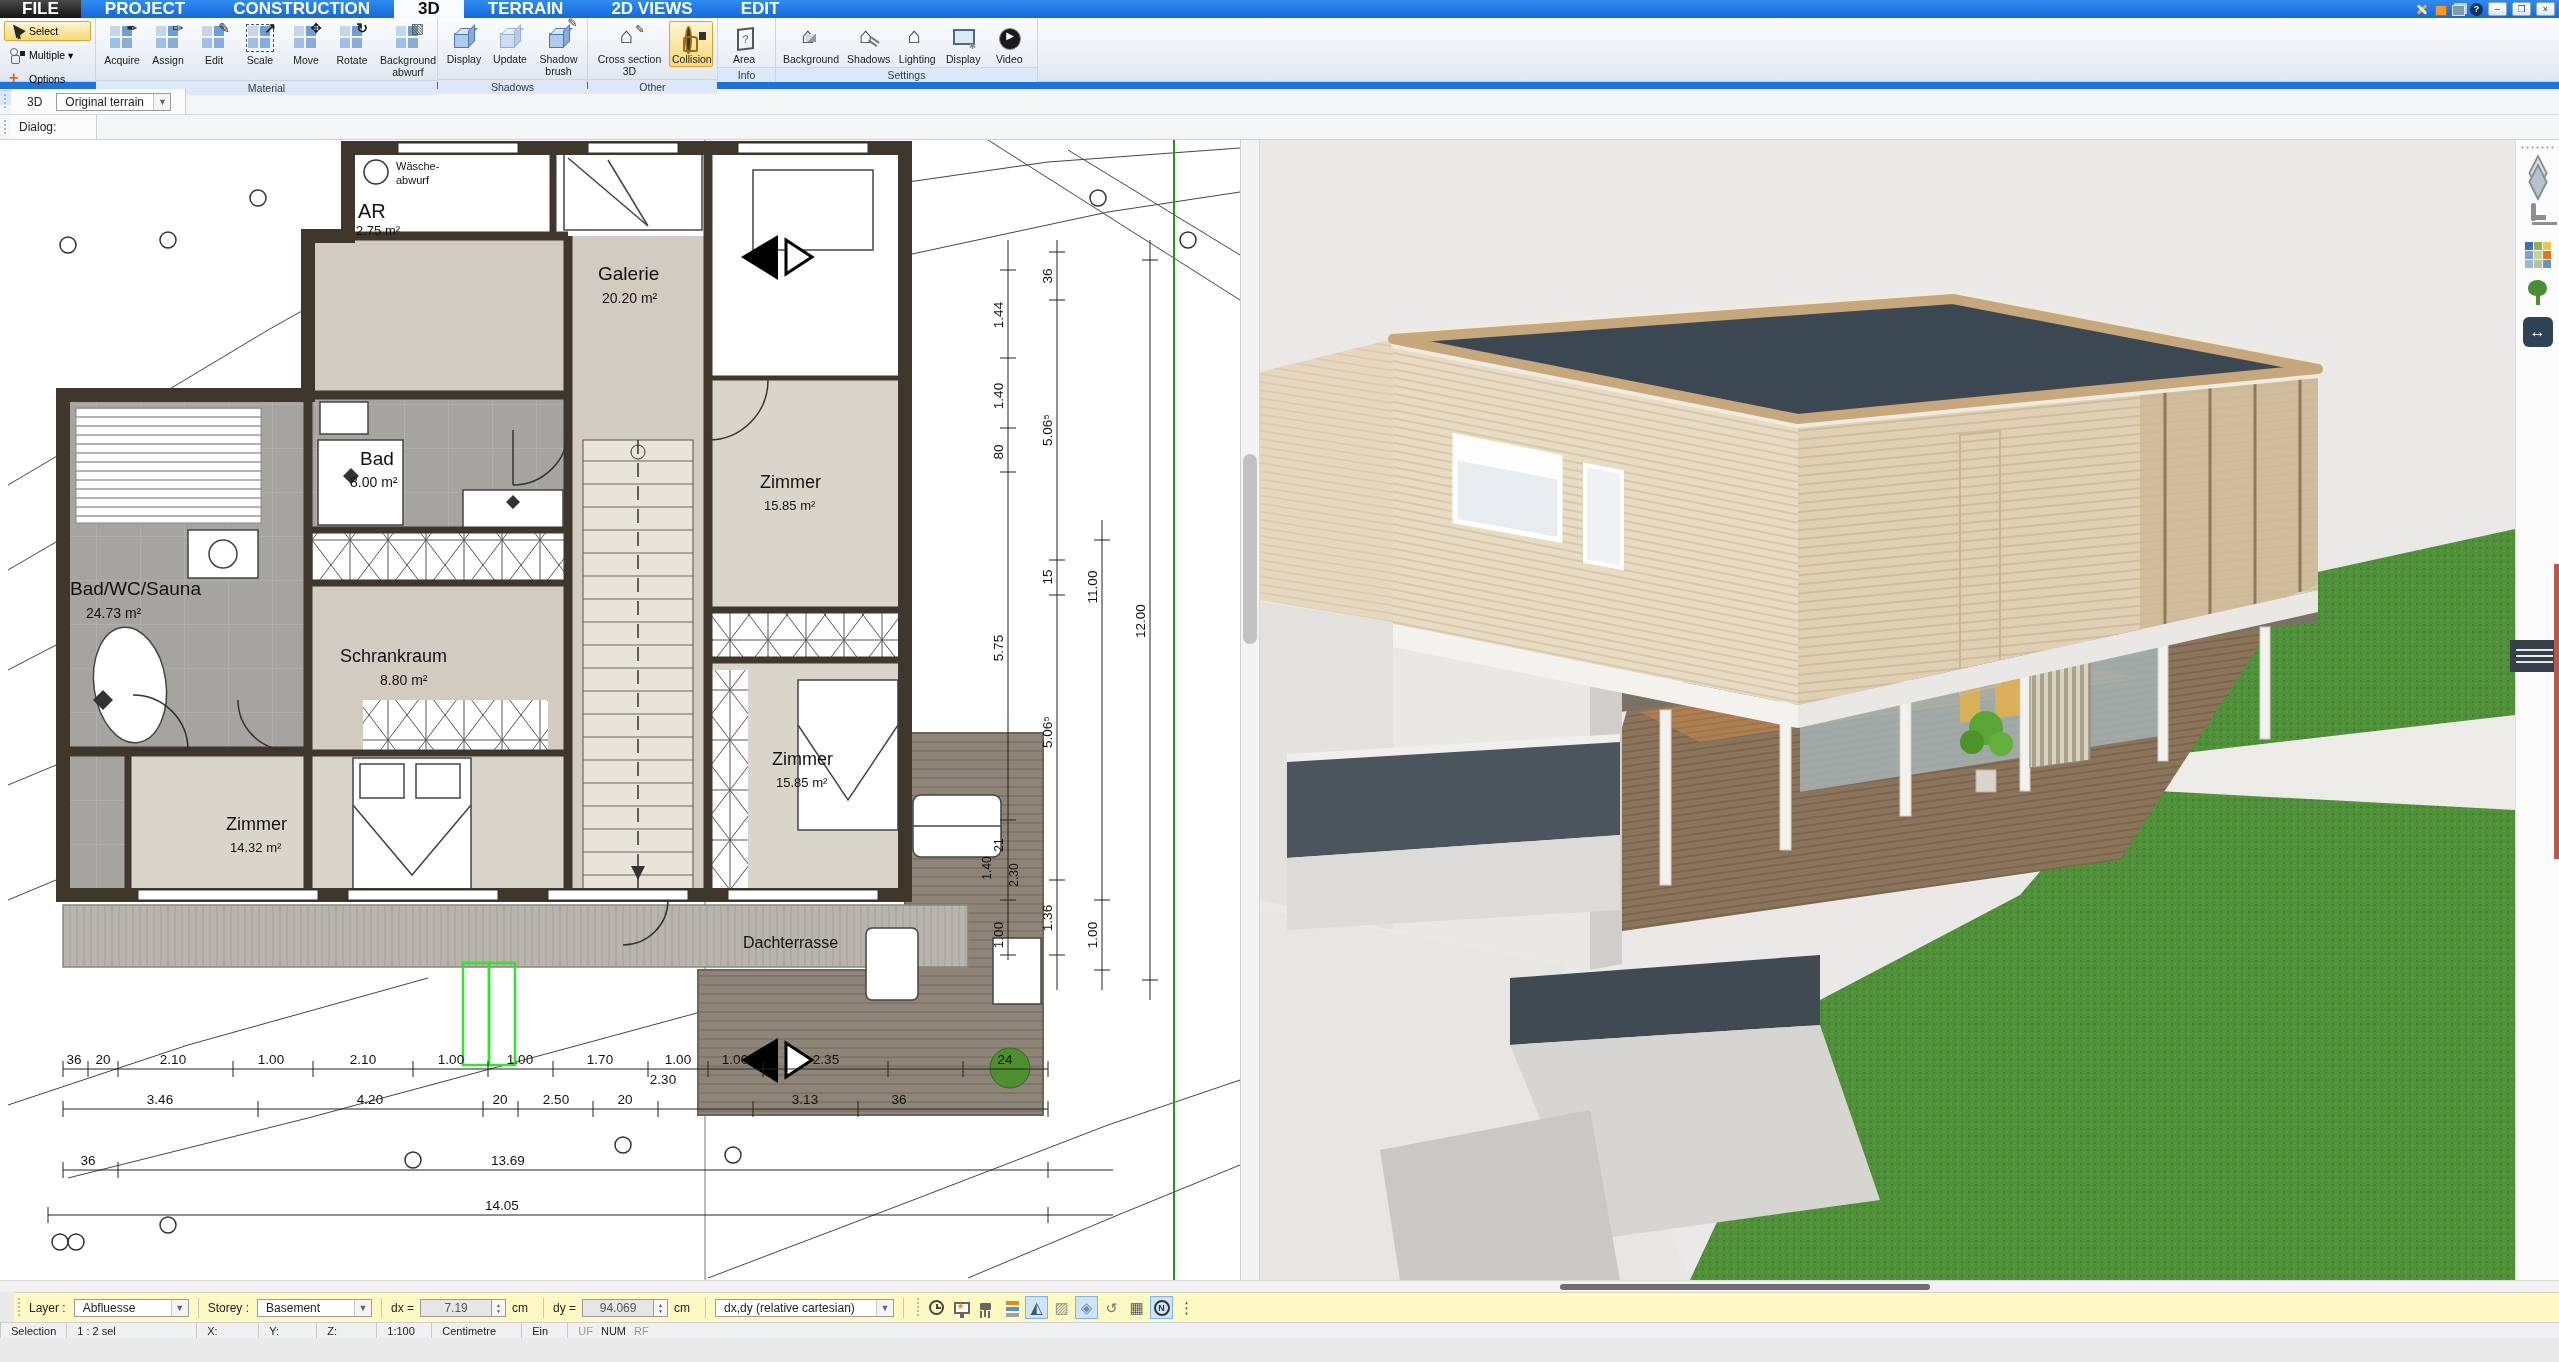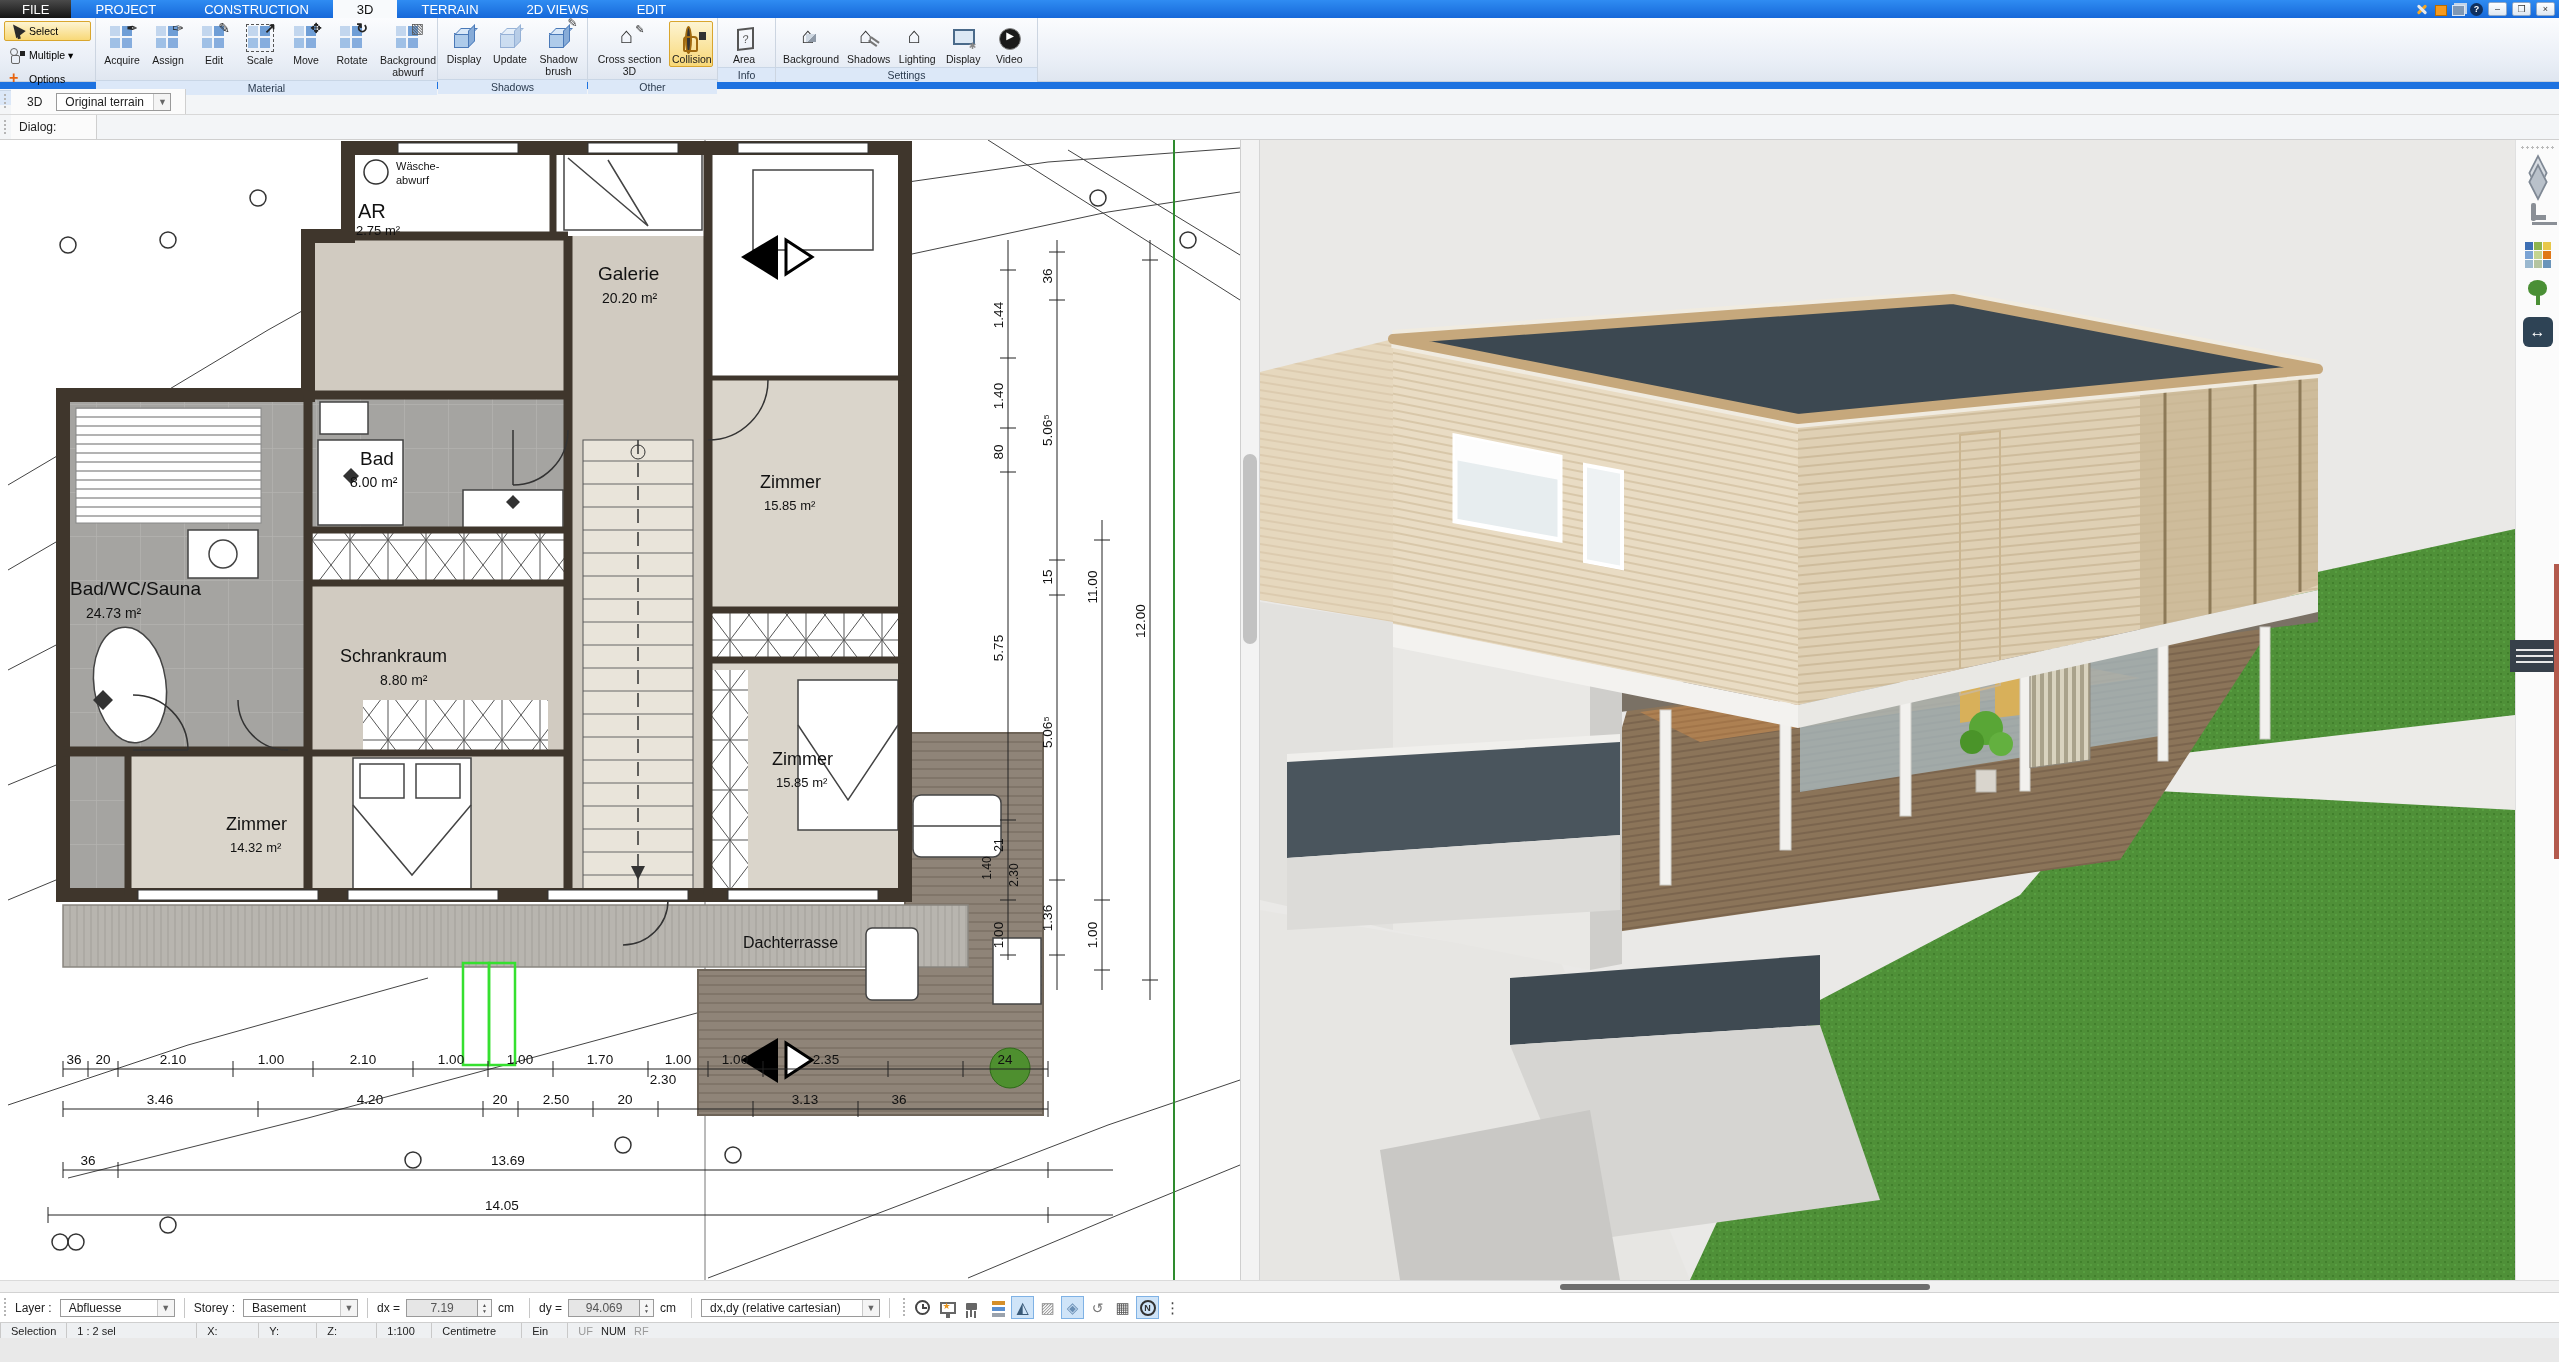--- a/index.html
+++ b/index.html
@@ -2,22 +2,22 @@
 <html><head>
 <meta charset="utf-8">
 <style>
   * { margin:0; padding:0; box-sizing:border-box; }
   html,body { width:2559px; height:1362px; overflow:hidden;
     font-family:"Liberation Sans", sans-serif; background:#e9e9e9; }
 
   
   .titlebar { height:18px; background:linear-gradient(#2f8cf2,#1668d9);
     display:flex; align-items:stretch; position:relative; }
-  .tab { color:#fff; font-size:13px; display:flex; align-items:center;
-    padding:0 24px; cursor:default; }
+  .tab { color:#fff; font-size:17px; display:flex; align-items:center;
+    padding:0 24px; cursor:default;font-weight:bold; }
   .tab.file { background:linear-gradient(#4a4a4a,#141414); padding:0 22px; }
   .tab.active { background:#f8fafc; color:#111; }
   .win-icons { position:absolute; right:4px; top:1px; display:flex; gap:5px; align-items:center; height:16px; }
   .ti { width:16px; height:14px; position:relative; }
   .ti-wrench::before { content:""; position:absolute; left:2px; top:6px; width:12px; height:3px;
     background:#f5a623; transform:rotate(-45deg); border-radius:2px; }
   .ti-wrench::after { content:""; position:absolute; left:2px; top:6px; width:12px; height:3px;
     background:#e8e8e8; transform:rotate(45deg); border-radius:2px; }
   .ti-package { background:#f59a1e; border:1px solid #b86c00; width:12px; height:11px; margin-top:2px; }
   .ti-cards { width:13px; height:11px; border:1px solid #d8e4f2; background:#7f98b5; margin-top:2px;
@@ -158,22 +158,22 @@
   .rs-darkgrip { position:absolute; left:-6px; right:0; height:32px; background:#37404a;
     display:flex; flex-direction:column; justify-content:center; gap:4px; padding:0 6px; }
   .rs-darkgrip i { display:block; height:2px; background:#e8e8e8; }
   .red-strip { position:absolute; right:0; width:5px; background:#b35a4d; }
 
   
   .hscroll { height:12px; background:#f1f1f1; border-top:1px solid #dadada; position:relative; }
   .hthumb { position:absolute; top:3px; height:6px; border-radius:3px; background:#6e6e6e; }
 
   
-  .bottombar { height:30px; background:#ffffff; border-top:1px solid #d2d2d2; display:flex;
-    align-items:center; font-size:12px; color:#222; }
+  .bottombar { height:30px; background:#fef9c3; border-top:1px solid #d2d2d2; display:flex;
+    align-items:center; font-size:12px; color:#222;margin-left:14px; }
   .bb-sep { width:1px; height:20px; background:#c6c6c6; margin:0 9px; }
   .numfield { width:72px; height:18px; background:#e6e6e6; border:1px solid #9a9a9a; color:#555;
     text-align:center; line-height:16px; font-size:12px; }
   .spin { width:14px; height:18px; border:1px solid #9a9a9a; border-left:none; background:#f6f6f6;
     display:flex; flex-direction:column; align-items:center; justify-content:center; font-size:5px; color:#555; }
   .bico { width:23px; height:23px; margin:0 1px; border:1px solid transparent; display:flex;
     align-items:center; justify-content:center; position:relative; font-size:14px; color:#555; }
   .bico.sel { background:#cfe4f8; border-color:#7fb2e5; }
   .b-clock { width:15px; height:15px; border:2px solid #444; border-radius:50%; position:relative; }
   .b-clock::before { content:""; position:absolute; left:5px; top:2px; width:2px; height:5px; background:#444; }

